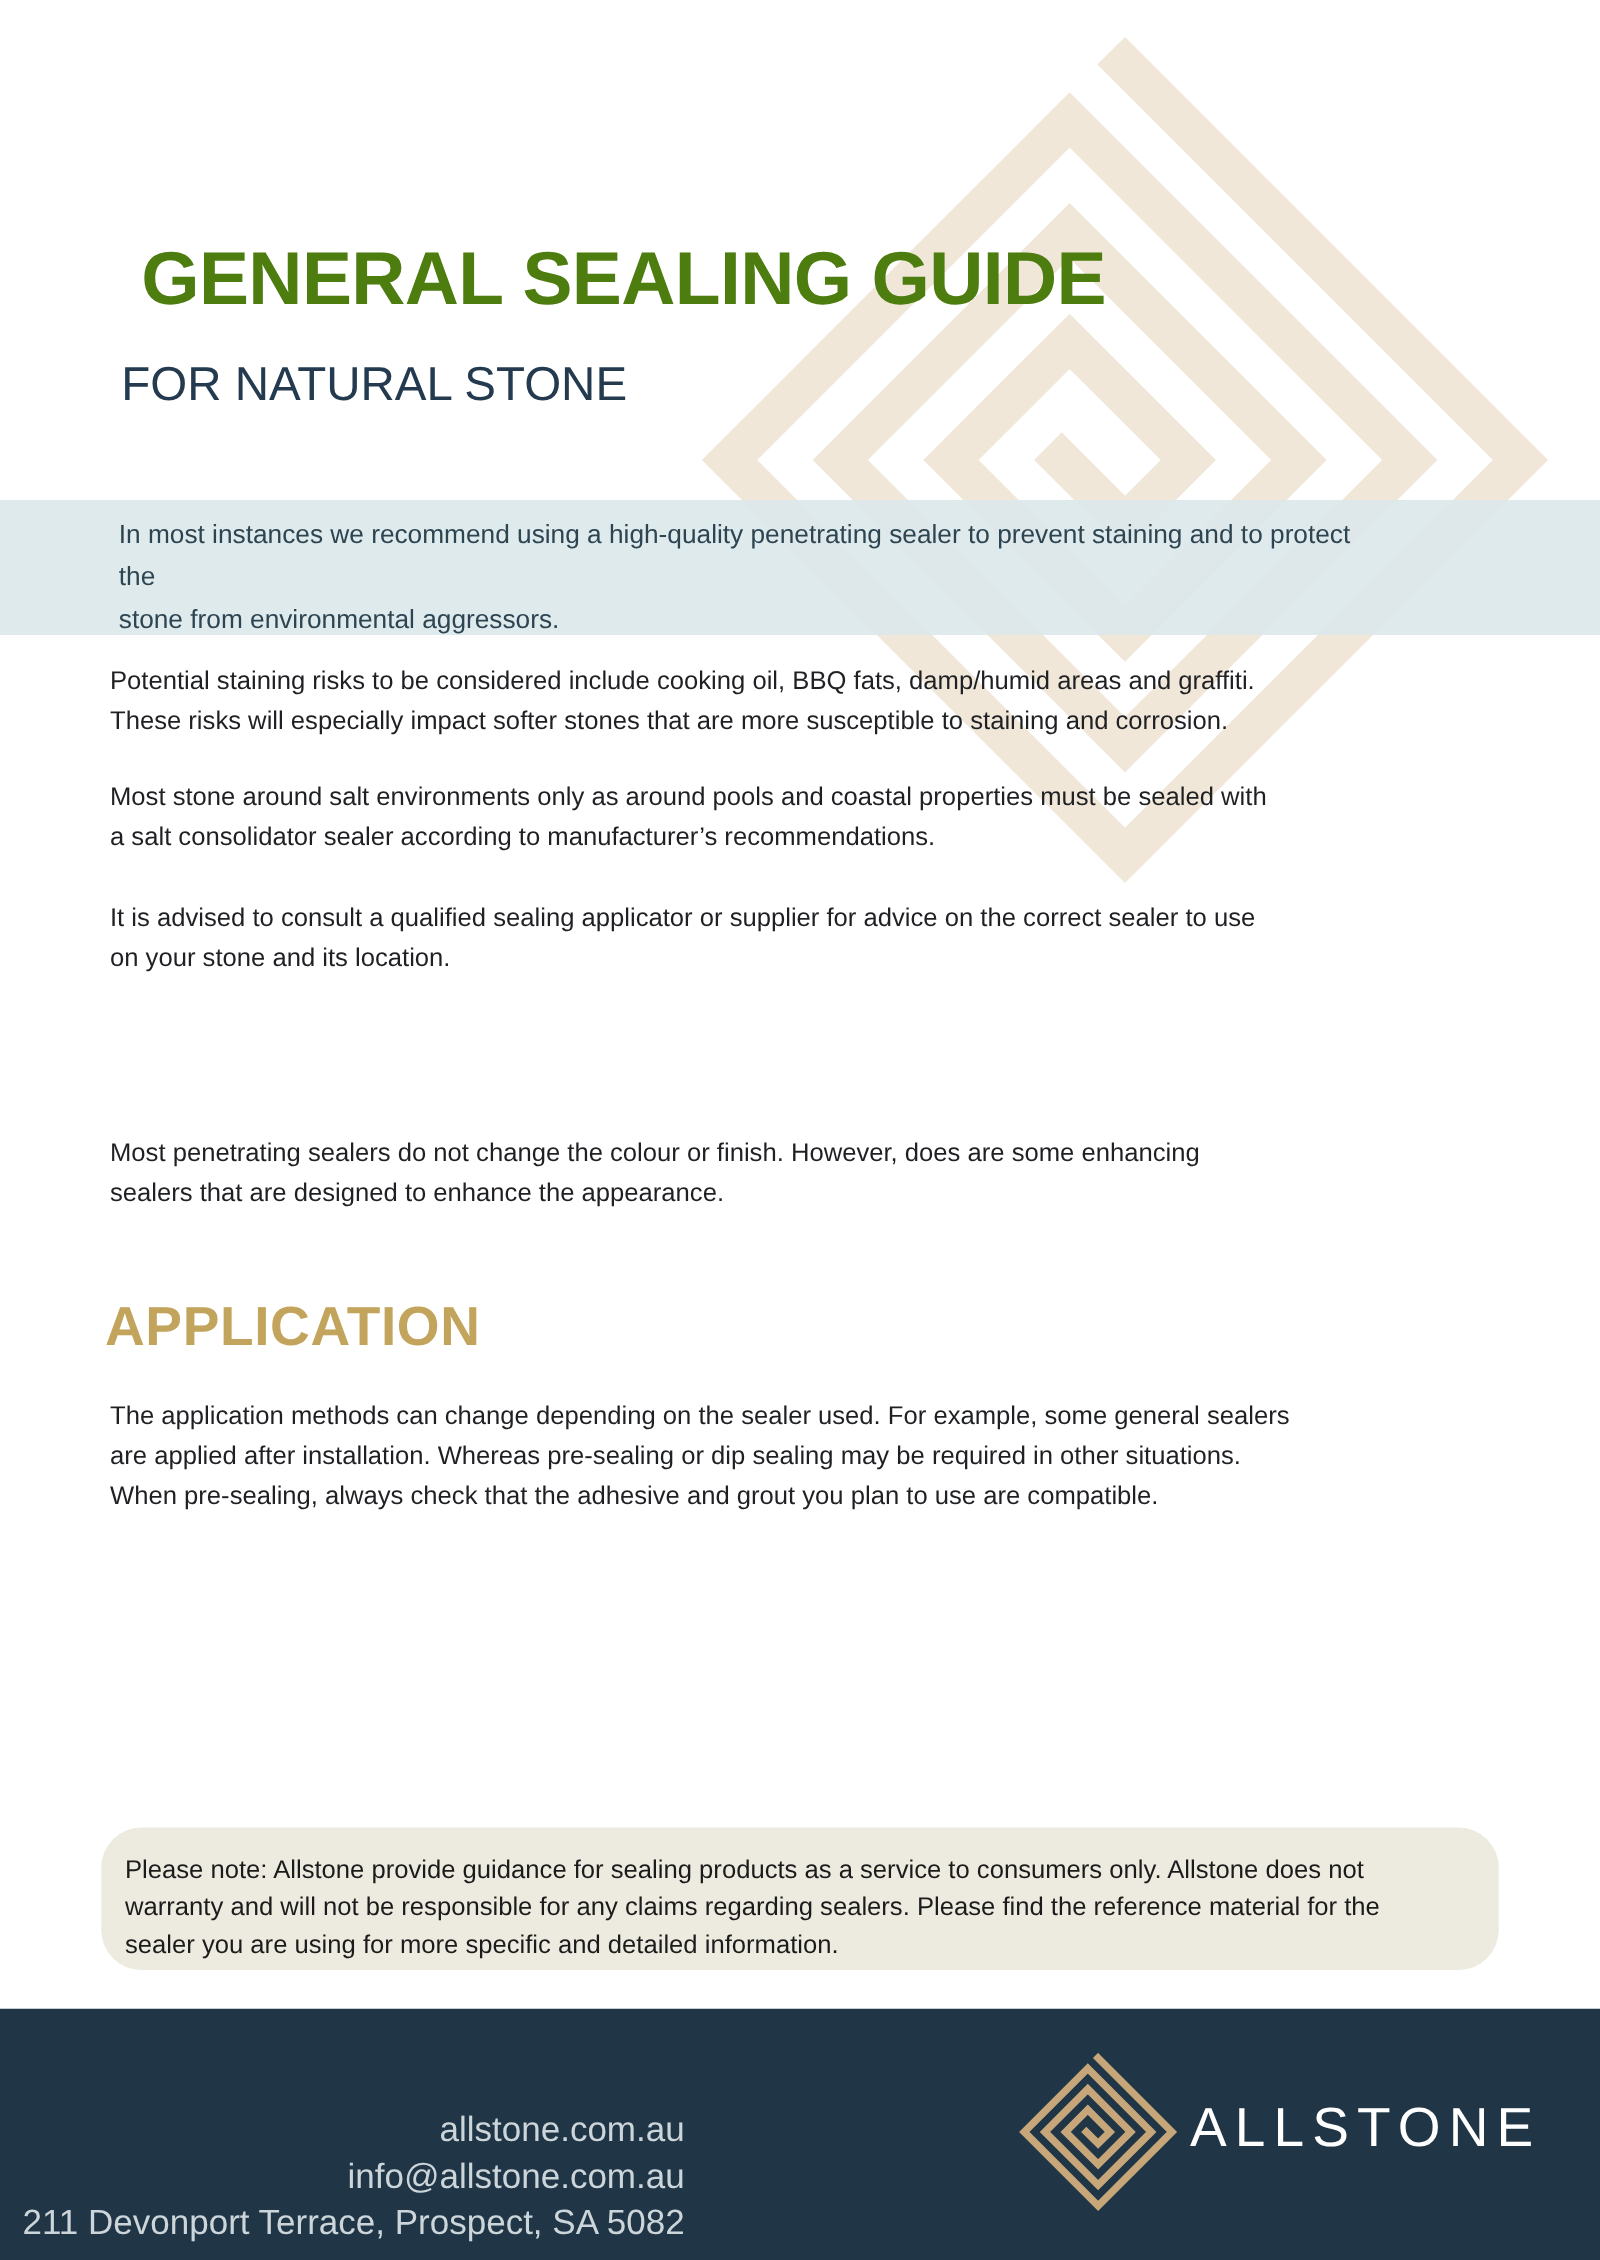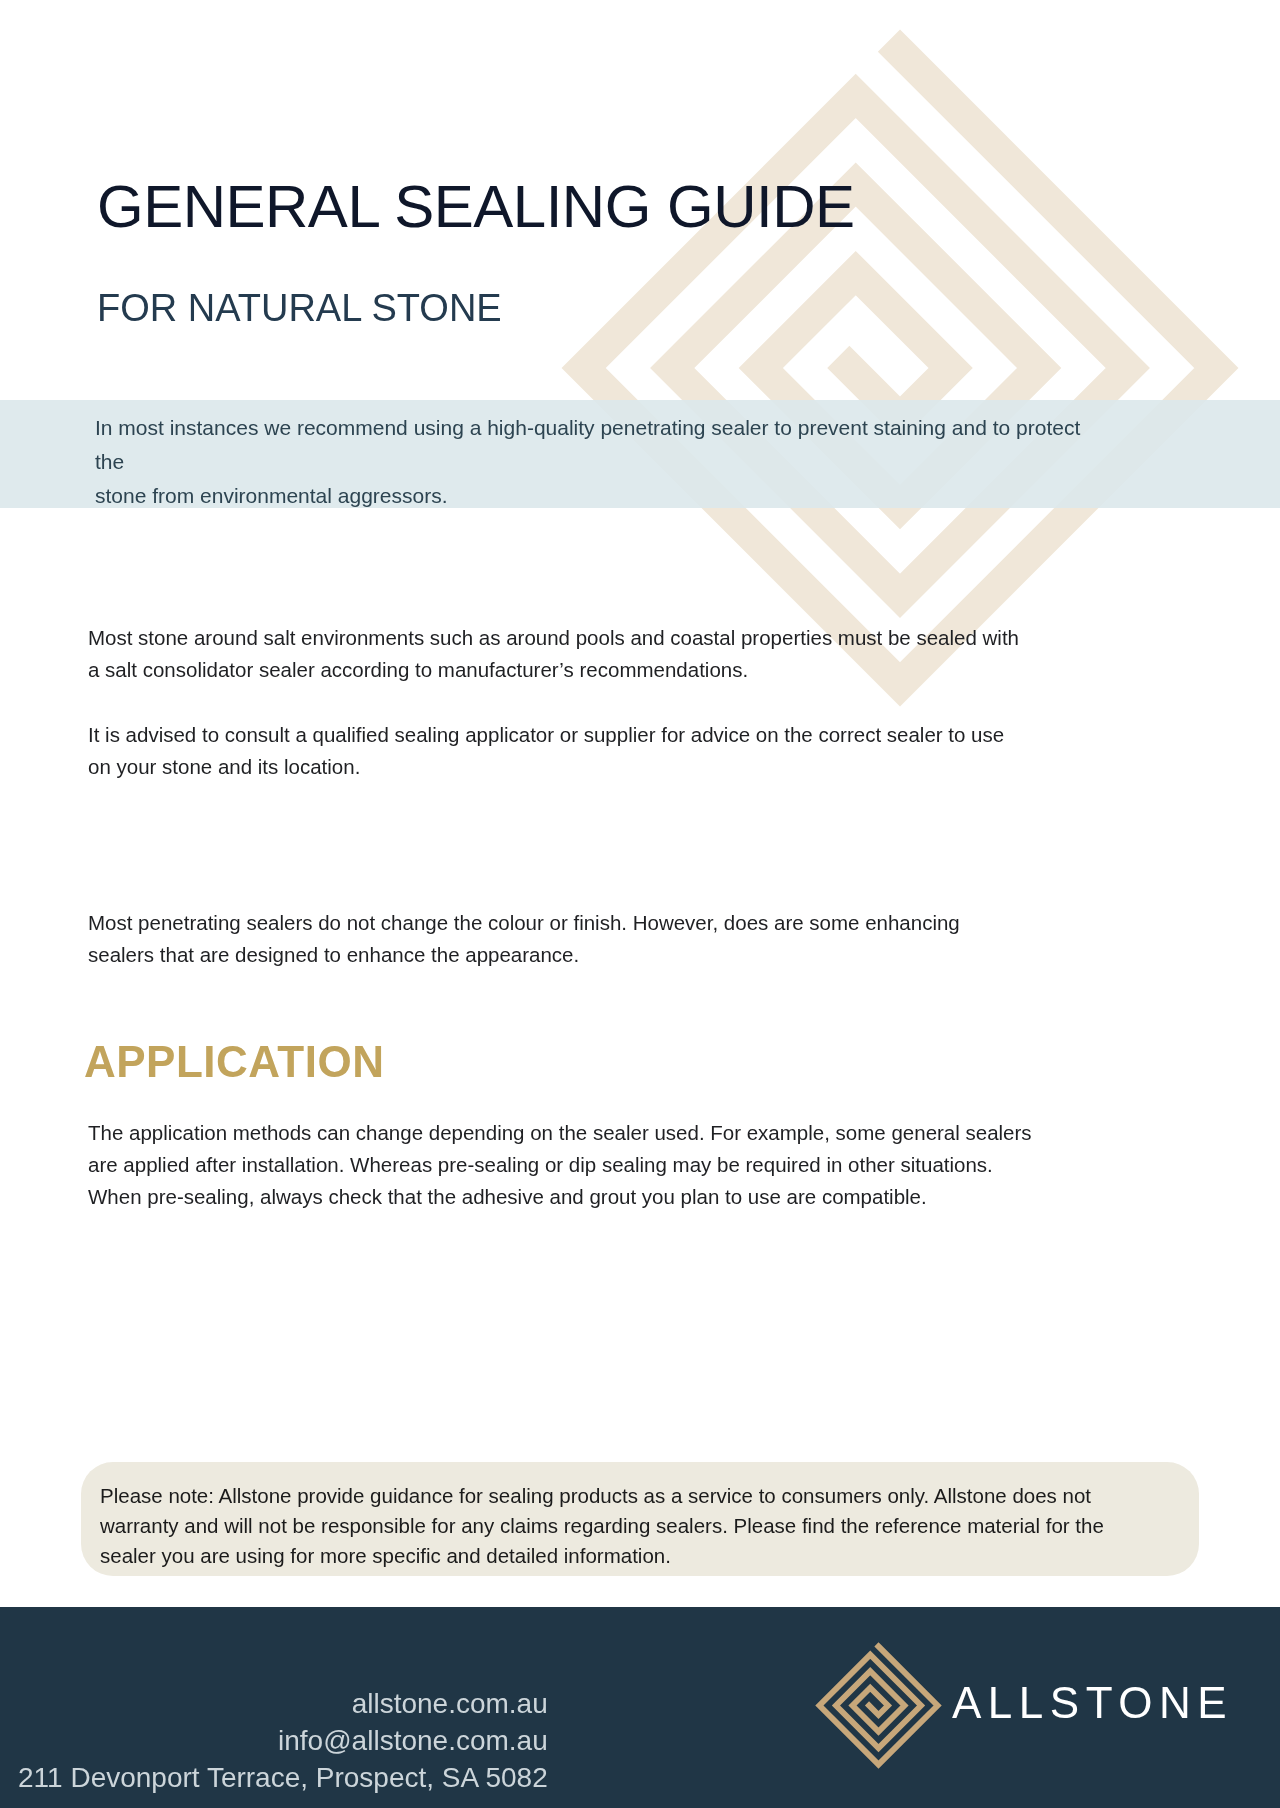--- a/index.html
+++ b/index.html
@@ -15,22 +15,22 @@
   
   .watermark{
     position:absolute;left:560px;top:28px;
     width:680px;height:680px;
     color:#f0e7d9;
     z-index:0;
   }
   
   .title{
     position:absolute;left:97px;top:172px;
-    margin:0;font-size:60px;font-weight:400;
-    letter-spacing:-0.5px;color:#0f172a;
+    margin:16px;font-size:60px;font-weight:700;
+    letter-spacing:-0.5px;color:#4d7c0f;
     z-index:2;white-space:nowrap;
   }
   .subtitle{
     position:absolute;left:97px;top:287px;
     margin:0;font-size:38px;font-weight:400;
     color:#243b4f;z-index:2;white-space:nowrap;
   }
   
   .banner{
     position:absolute;left:0;top:400px;
@@ -119,21 +119,23 @@
   </svg>
 
   <h1 class="title">GENERAL SEALING GUIDE</h1>
   <h2 class="subtitle">FOR NATURAL STONE</h2>
 
   <div class="banner">
     <p>In most instances we recommend using a high-quality penetrating sealer to prevent staining and to protect the
 stone from environmental aggressors.</p>
   </div>
 
-  <p class="para p-intro2">Most stone around salt environments such as around pools and coastal properties must be sealed with
+  <p class="para p-intro1">Potential staining risks to be considered include cooking oil, BBQ fats, damp/humid areas and graffiti.
+These risks will especially impact softer stones that are more susceptible to staining and corrosion.</p>
+  <p class="para p-intro2">Most stone around salt environments only as around pools and coastal properties must be sealed with
 a salt consolidator sealer according to manufacturer’s recommendations.</p>
   <p class="para p-intro3">It is advised to consult a qualified sealing applicator or supplier for advice on the correct sealer to use
 on your stone and its location.</p>
 
   <p class="para p-appearance">Most penetrating sealers do not change the colour or finish. However, does are some enhancing
 sealers that are designed to enhance the appearance.</p>
 
   <h3 class="section-heading h-application">APPLICATION</h3>
   <p class="para p-application">The application methods can change depending on the sealer used. For example, some general sealers
 are applied after installation. Whereas pre-sealing or dip sealing may be required in other situations.

